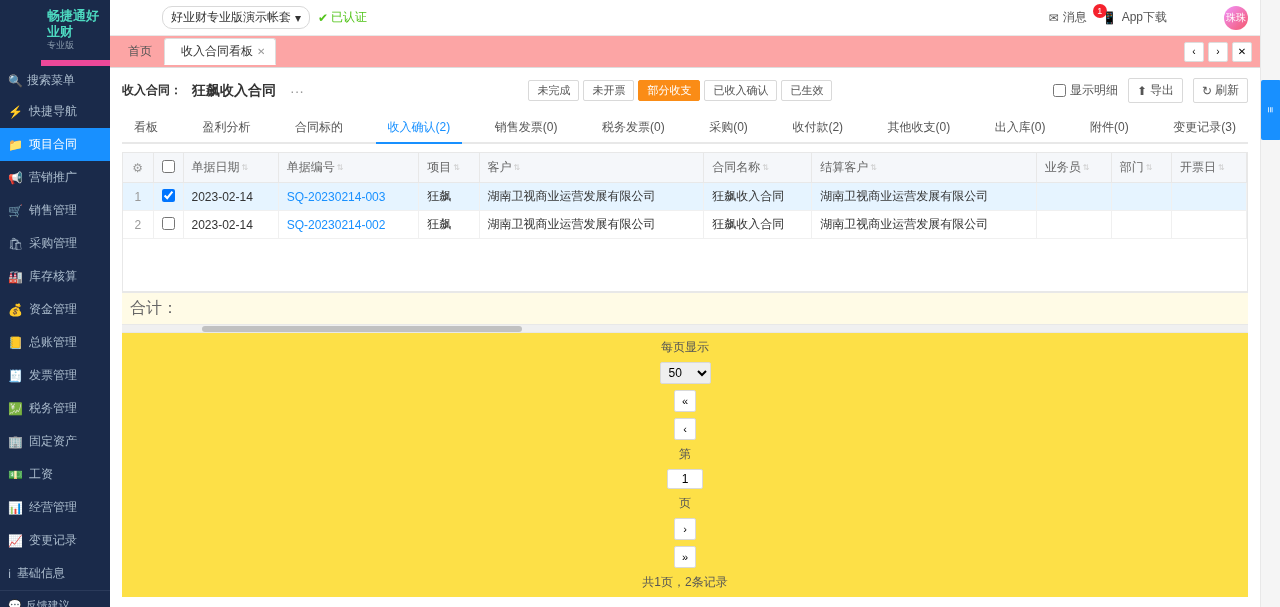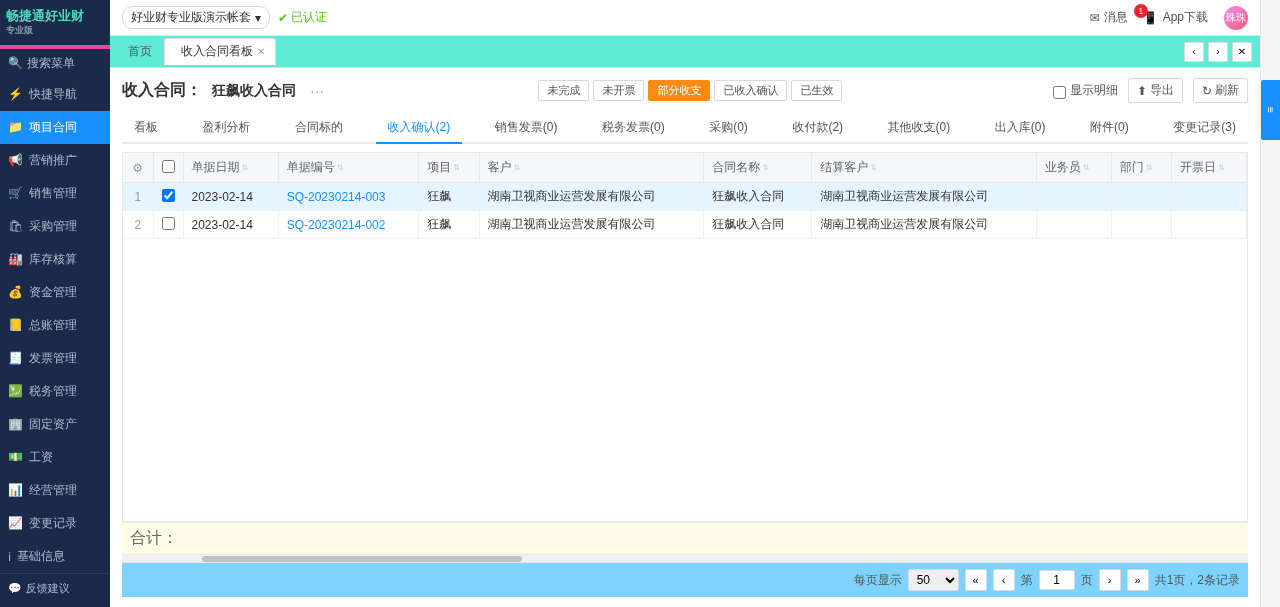--- a/index.html
+++ b/index.html
@@ -2,42 +2,42 @@
 <html><head>
   <meta charset="utf-8">
   <style>
     * { box-sizing: border-box; margin: 0; padding: 0; }
     body { font-family: "Microsoft YaHei", "PingFang SC", sans-serif; font-size: 12px; background: #f0f2f5; color: #333; overflow: hidden; }
     
     .app-container { display: flex; height: 607px; width: 1280px; }
     
     
     .sidebar { width: 110px; background: #1a2a4a; display: flex; flex-direction: column; flex-shrink: 0; }
-    .sidebar-logo { padding: 8px 6px; border-bottom: 4px solid #ec4899; }
+    .sidebar-logo { padding: 8px 6px; border-bottom: 6px solid #ec4899; margin-left: 41px; }
     .sidebar-logo-text { color: #4dd9c0; font-size: 13px; font-weight: bold; line-height: 1.2; }
-    .sidebar-logo-sub { color: #8899aa; font-size: 9px; font-weight: bold; }
+    .sidebar-logo-sub { color: #8899aa; font-size: 9px; }
     .sidebar-search { display: flex; align-items: center; padding: 6px 8px; color: #aabbcc; cursor: pointer; font-size: 12px; gap: 4px; }
     .sidebar-nav-item { display: flex; align-items: center; padding: 8px 8px; color: #aabbcc; cursor: pointer; font-size: 12px; gap: 6px; }
     .sidebar-nav-item.active { background: #1890ff; color: white; }
     .sidebar-bottom { margin-top: auto; border-top: 1px solid #2a3a5a; }
     .sidebar-bottom-item { display: flex; align-items: center; padding: 7px 8px; color: #aabbcc; cursor: pointer; font-size: 11px; gap: 4px; }
     
     
     .main-area { flex: 1; display: flex; flex-direction: column; overflow: hidden; }
     
     
     .topbar { height: 36px; background: white; display: flex; align-items: center; padding: 0 12px; border-bottom: 1px solid #e8e8e8; gap: 8px; }
-    .company-selector { display: flex; align-items: center; gap: 4px; border: 1px solid #d9d9d9; border-radius: 10px; padding: 2px 8px; font-size: 12px; cursor: pointer; color: #333; flex-shrink: 0; }
+    .company-selector { display: flex; align-items: center; gap: 4px; border: 1px solid #d9d9d9; border-radius: 10px; padding: 2px 8px; font-size: 12px; cursor: pointer; color: #333; flex-shrink: 0; margin-left: 40px; }
     .certified-badge { display: flex; align-items: center; gap: 3px; color: #52c41a; font-size: 12px; }
     .topbar-right { margin-left: auto; display: flex; align-items: center; gap: 16px; }
     .topbar-action { display: flex; align-items: center; gap: 4px; cursor: pointer; color: #555; font-size: 12px; position: relative; }
-    .avatar { width: 24px; height: 24px; border-radius: 50%; background: linear-gradient(135deg, #f093fb, #f5576c); display: flex; align-items: center; justify-content: center; color: white; font-size: 10px; }
-    
-    
-    .tabbar { height: 32px; background: #5eead4; border-bottom: 1px solid #ddd; display: flex; align-items: center; padding: 0 8px; gap: 2px; }
+    .avatar { width: 24px; height: 24px; border-radius: 50%; background: linear-gradient(135deg, #f093fb, #f5576c); display: flex; align-items: center; justify-content: center; color: white; font-size: 10px; margin-left: 41px; }
+    
+    
+    .tabbar { height: 32px; background: #fca5a5; border-bottom: 1px solid #ddd; display: flex; align-items: center; padding: 0 8px; gap: 2px; }
     .tab-item { padding: 4px 10px; font-size: 12px; cursor: pointer; color: #555; border-radius: 3px 3px 0 0; display: flex; align-items: center; gap: 4px; }
     .tab-item.active { background: white; border: 1px solid #ddd; border-bottom: 1px solid white; color: #333; padding-left: 16px; }
     .tab-close { color: #999; font-size: 10px; cursor: pointer; }
     .tab-nav { margin-left: auto; display: flex; gap: 4px; }
     .tab-nav-btn { width: 20px; height: 20px; border: 1px solid #ddd; background: white; cursor: pointer; display: flex; align-items: center; justify-content: center; font-size: 10px; border-radius: 2px; }
     
     
     .content { flex: 1; background: white; overflow: hidden; display: flex; flex-direction: column; padding: 10px 12px; }
     
     
@@ -65,32 +65,32 @@
     .link-text { color: #1890ff; cursor: pointer; text-decoration: none; }
     .settings-icon { color: #999; cursor: pointer; }
     .th-sort { display: flex; align-items: center; gap: 2px; }
     .sort-icon { color: #ccc; font-size: 8px; }
     
     
     .table-footer { border-top: 1px solid #e8e8e8; padding: 5px 8px; background: #fffbe6; display: flex; align-items: center; gap: 8px; }
     .footer-label { color: #666; font-size: 16px; }
     
     
-    .pagination { display: flex; align-items: center; justify-content: flex-end; padding: 6px 8px; gap: 6px; font-size: 12px; color: #555; background: #7dd3fc; border-top: 1px solid #e8e8e8; }
+    .pagination { display: flex; align-items: center; justify-content: flex-end; padding: 6px 8px; gap: 6px; font-size: 12px; color: #555; background: #fde047; border-top: 1px solid #e8e8e8; flex-direction: column; }
     .page-size-select { border: 1px solid #d9d9d9; border-radius: 2px; padding: 2px 4px; font-size: 12px; }
     .page-btn { width: 22px; height: 22px; border: 1px solid #d9d9d9; background: white; cursor: pointer; display: flex; align-items: center; justify-content: center; border-radius: 2px; font-size: 11px; }
     .page-input { width: 36px; border: 1px solid #d9d9d9; border-radius: 2px; text-align: center; padding: 2px; font-size: 12px; }
     .scrollbar-area { height: 8px; background: #f0f0f0; border-top: 1px solid #e8e8e8; position: relative; }
     .scrollbar-thumb { position: absolute; height: 6px; top: 1px; left: 80px; width: 320px; background: #c1c1c1; border-radius: 3px; }
     
     
     .right-panel { width: 20px; background: #f5f5f5; border-left: 1px solid #e8e8e8; display: flex; flex-direction: column; align-items: center; padding-top: 80px; gap: 8px; }
     .right-panel-icon { width: 20px; height: 60px; background: #1890ff; display: flex; align-items: center; justify-content: center; cursor: pointer; border-radius: 2px; }
     
-    .display-detail-checkbox { display: flex; align-items: flex-end; gap: 4px; font-size: 12px; color: #555; }
+    .display-detail-checkbox { display: flex; align-items: center; gap: 4px; font-size: 12px; color: #555; }
     input[type=checkbox] { margin: 0; }
   </style>
 </head>
 <body>
 
 <div class="app-container">
 
   <div class="sidebar">
     <div class="sidebar-logo">
       <div class="sidebar-logo-text">畅捷通好业财</div>
@@ -216,21 +216,21 @@
       <div class="tab-nav">
         <button class="tab-nav-btn">‹</button>
         <button class="tab-nav-btn">›</button>
         <button class="tab-nav-btn">✕</button>
       </div>
     </div>
 
     <div class="content">
 
       <div class="contract-header">
-        <span style="font-size:16px;font-weight:bold;color:#333;">收入合同：</span>
+        <span style="font-size:12px;font-weight:bold;color:#333;">收入合同：</span>
         <span style="font-size:14px;font-weight:bold;color:#333;">狂飙收入合同</span>
         <span class="more-btn">···</span>
 
         <div class="status-btn-group">
           <button class="status-btn">未完成</button>
           <button class="status-btn">未开票</button>
           <button class="status-btn active" style="background:#fa8c16;border-color:#fa8c16;color:white;">部分收支</button>
           <button class="status-btn">已收入确认</button>
           <button class="status-btn">已生效</button>
         </div>

